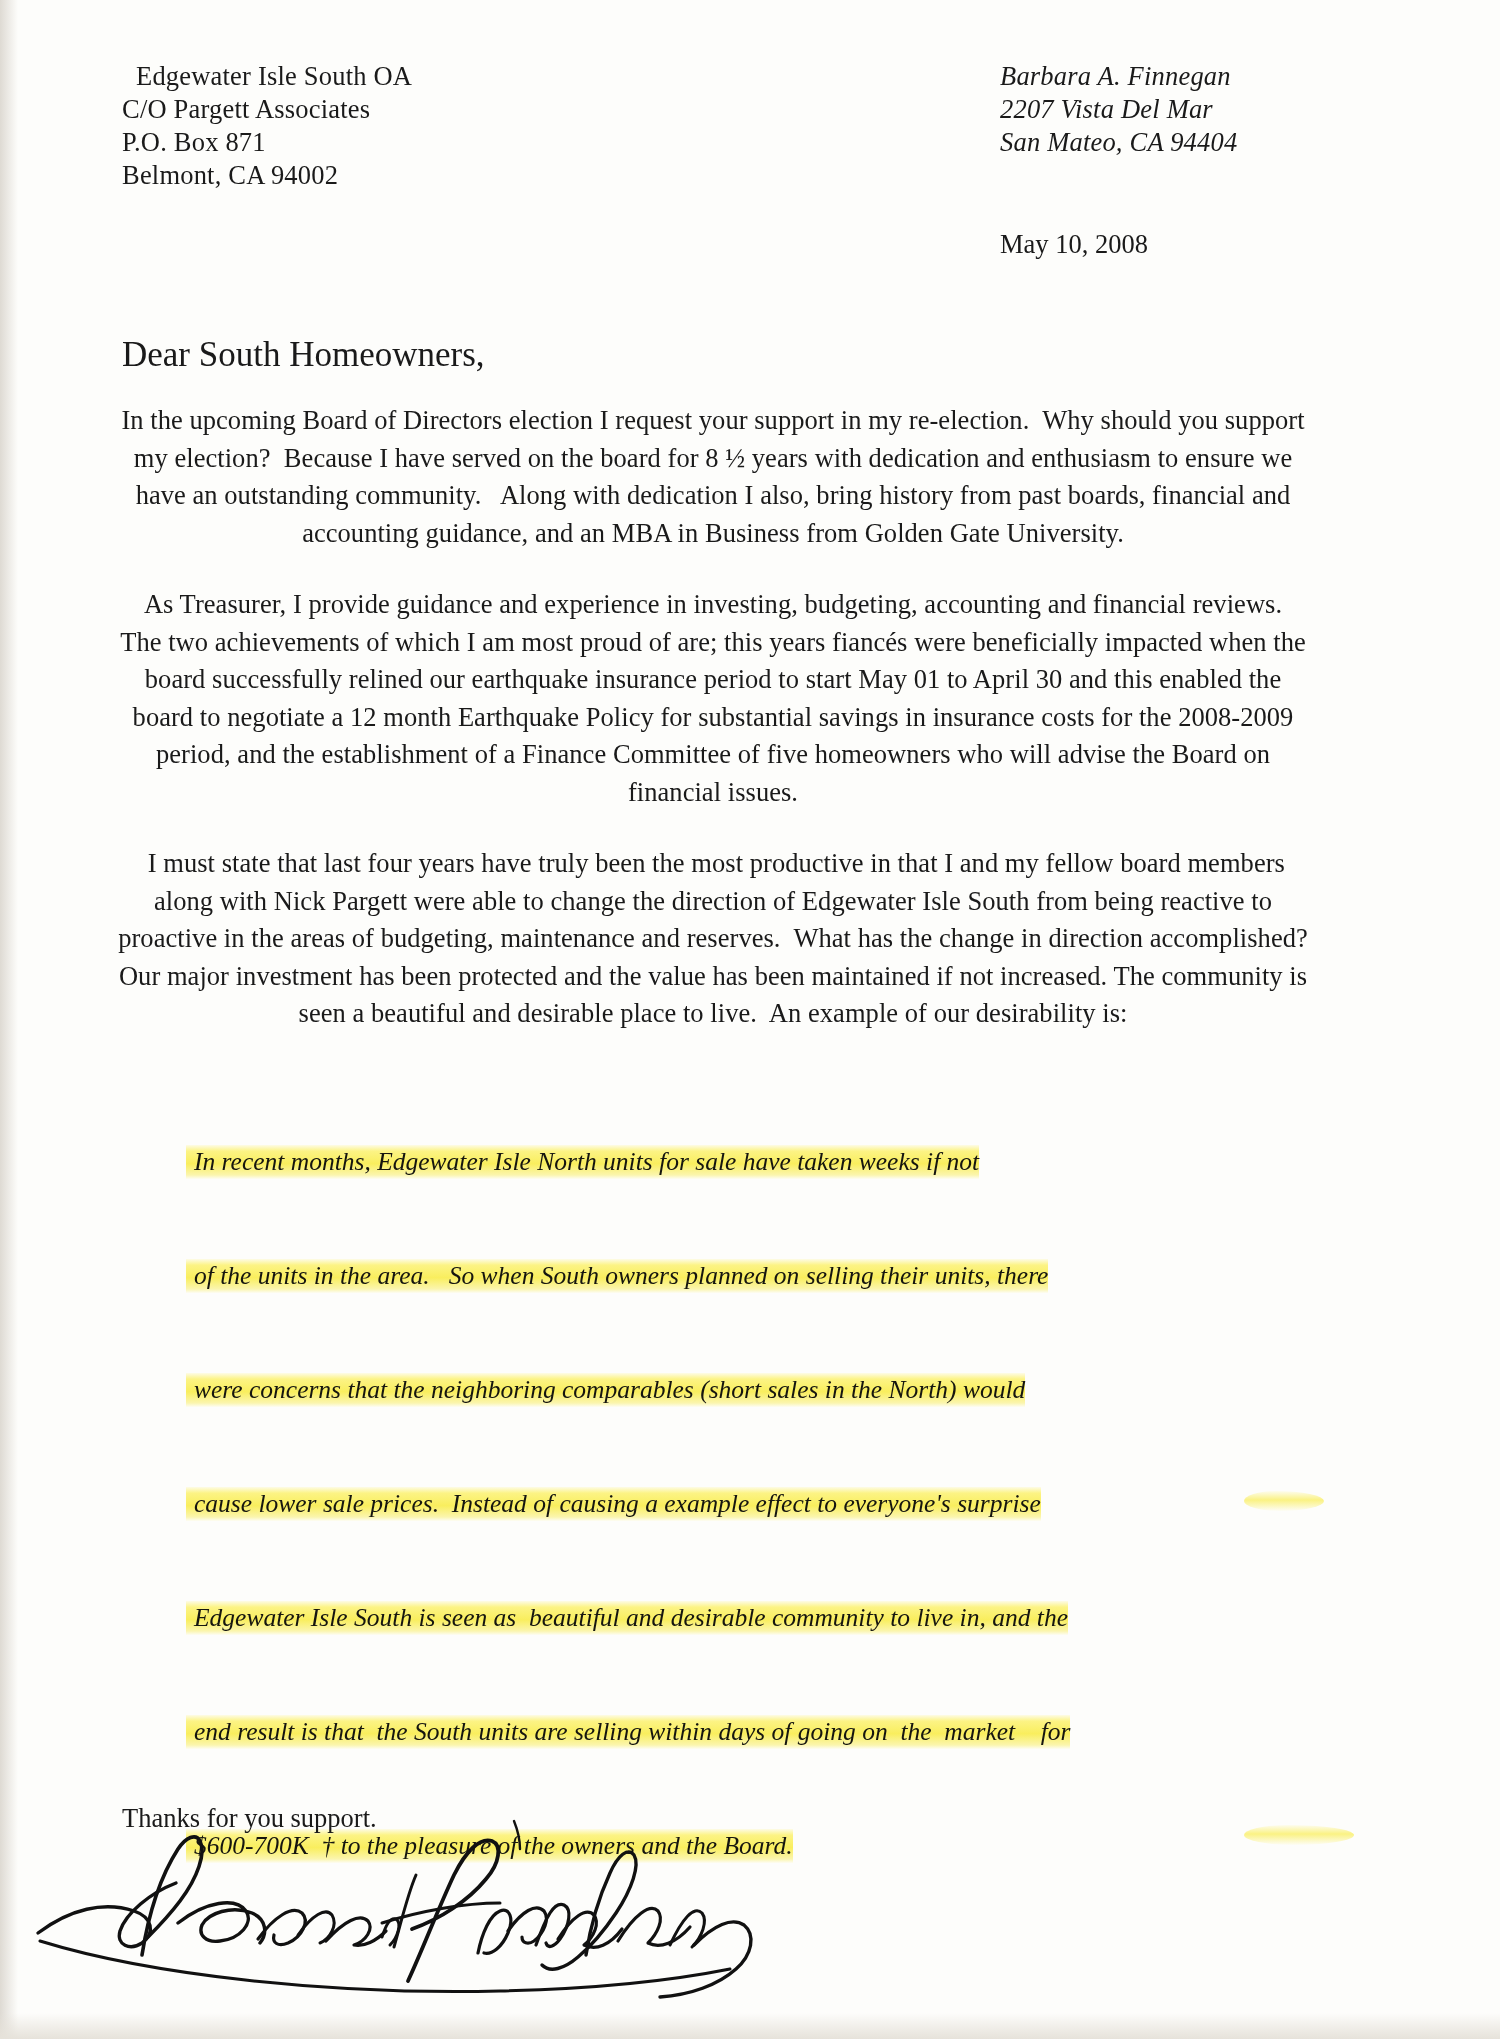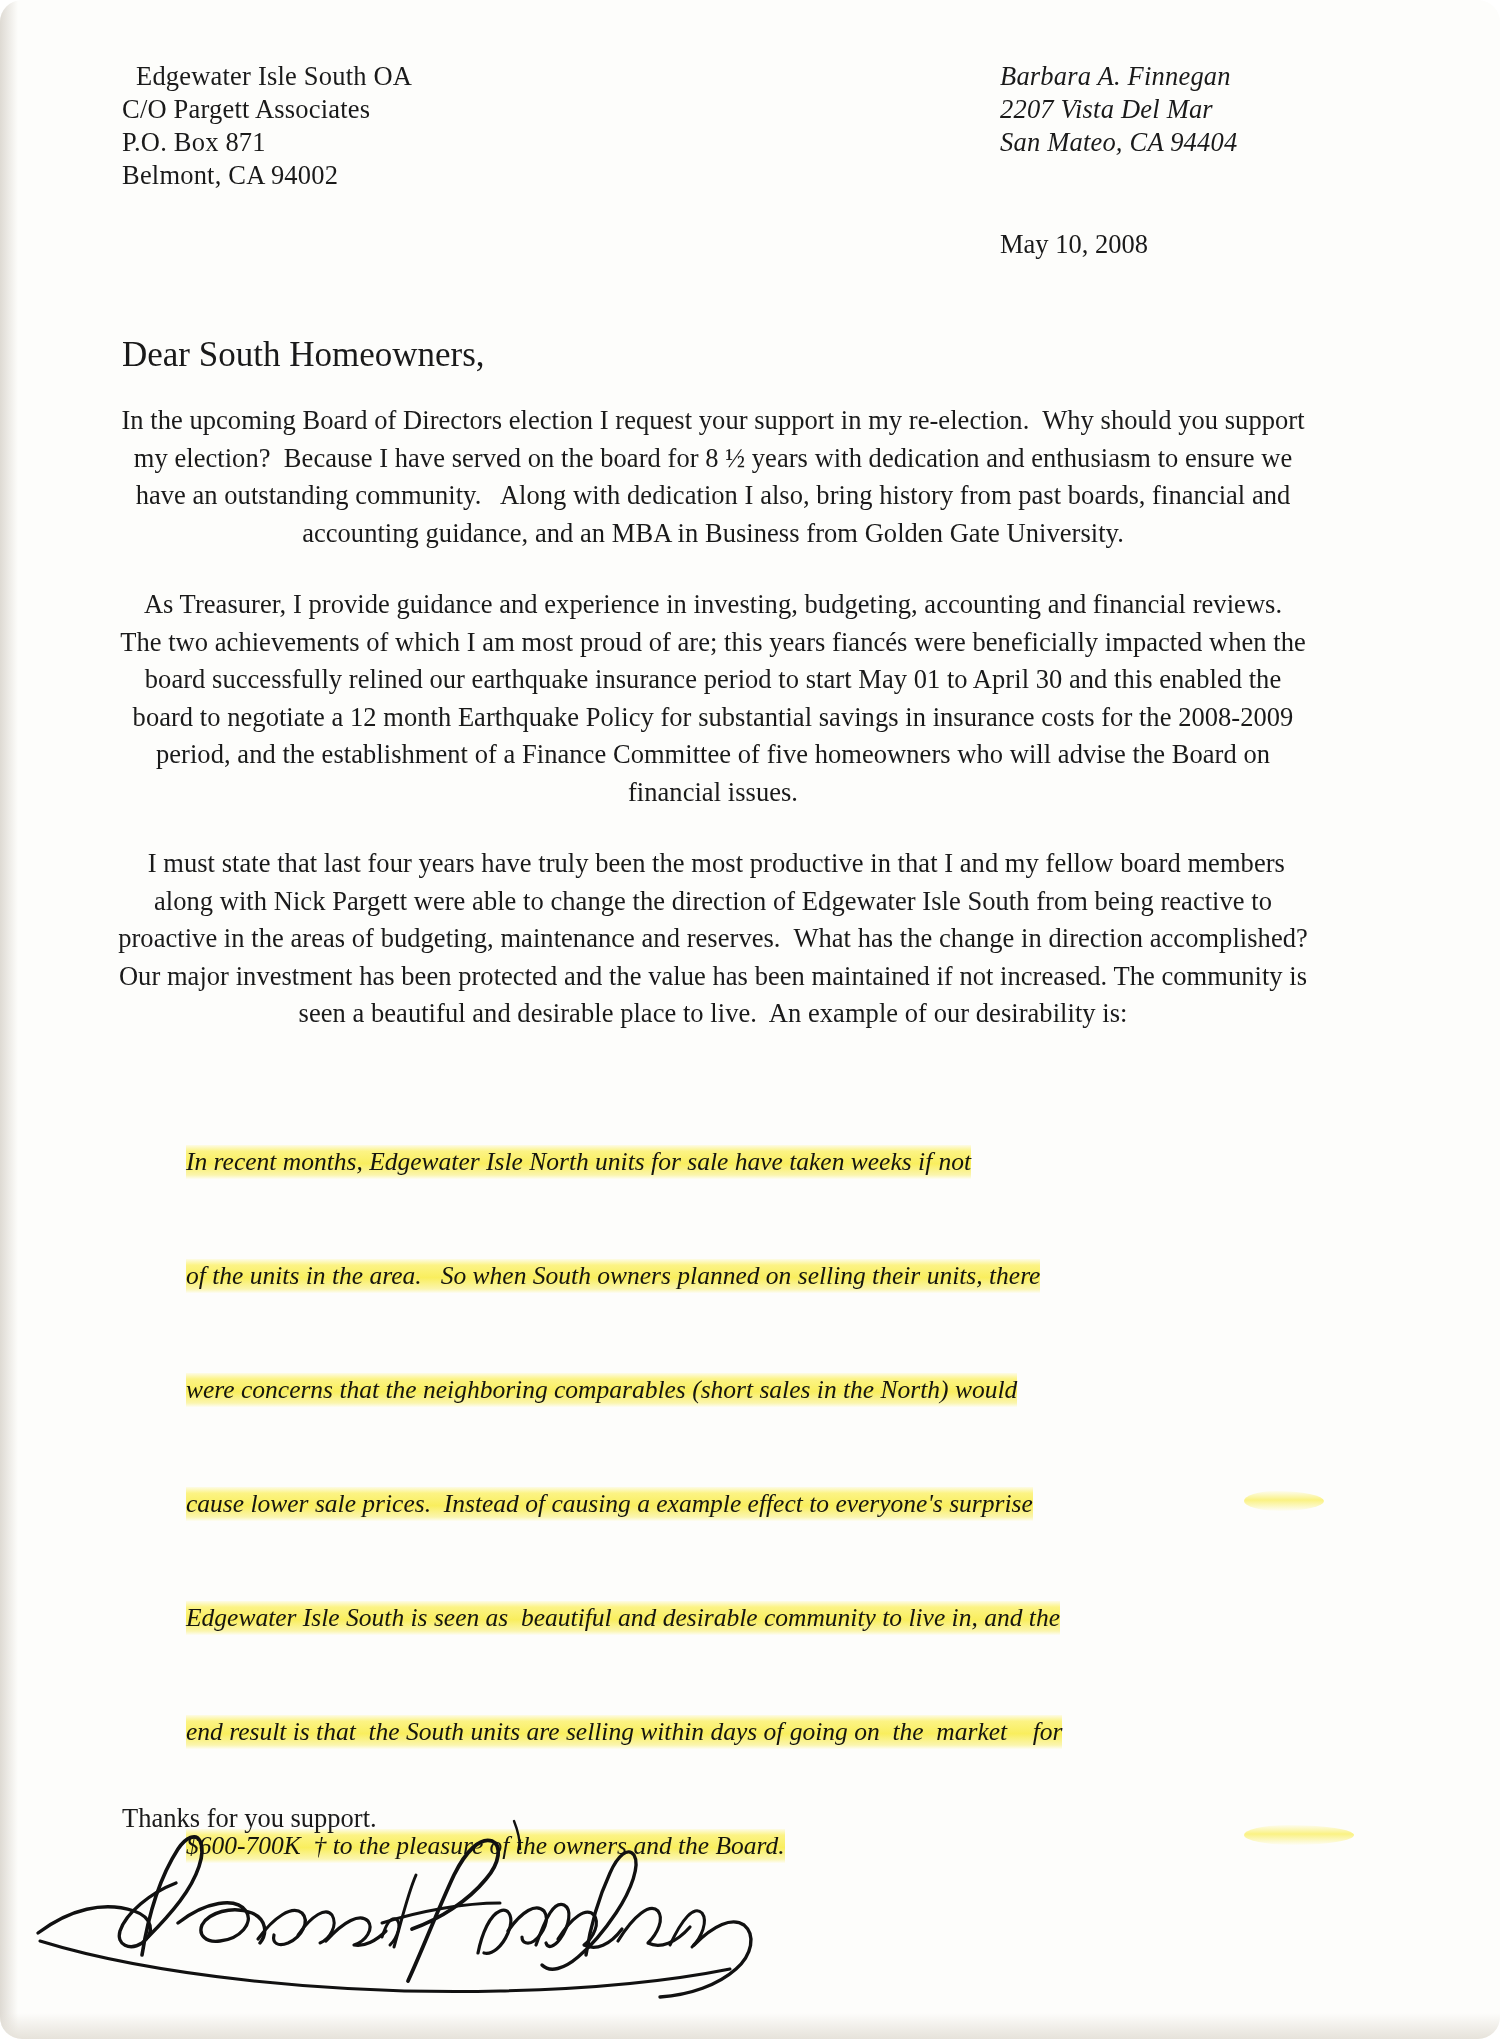--- a/index.html
+++ b/index.html
@@ -9,21 +9,20 @@
   }
   .page {
     position: relative;
     width: 1500px;
     height: 2039px;
     background: #fdfdfb;
     font-family: "Liberation Serif", "DejaVu Serif", serif;
     color: #1a1a1a;
     overflow: hidden;
     box-sizing: border-box;
-    border-radius: 22px;
   }
   
   .scan-edge-left {
     position: absolute;
     left: 0; top: 0;
     width: 18px; height: 100%;
     background: linear-gradient(to right, #dedad3, rgba(255,255,255,0));
     pointer-events: none;
   }
   .scan-edge-bottom {
@@ -103,21 +102,21 @@
   .hl {
     background: linear-gradient(
       to bottom,
       rgba(255,248,170,0.25) 0%,
       rgba(252,243,128,0.96) 18%,
       rgba(249,238,92,0.99) 55%,
       rgba(250,242,140,0.70) 88%,
       rgba(255,252,215,0.18) 100%);
     box-decoration-break: clone;
     -webkit-box-decoration-break: clone;
-    padding: 2px 0 3px 0;
+    padding: 2px 0 3px 8px;
   }
   .hl-tail {
     position: absolute;
     height: 20px;
     background: linear-gradient(
       to bottom,
       rgba(255,250,190,0.20) 0%,
       rgba(250,240,110,0.85) 45%,
       rgba(255,251,205,0.12) 100%);
     border-radius: 40% 60% 55% 45% / 50%;

